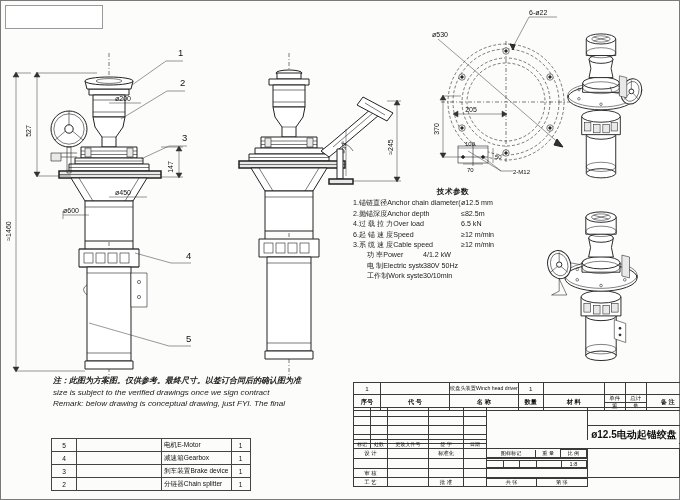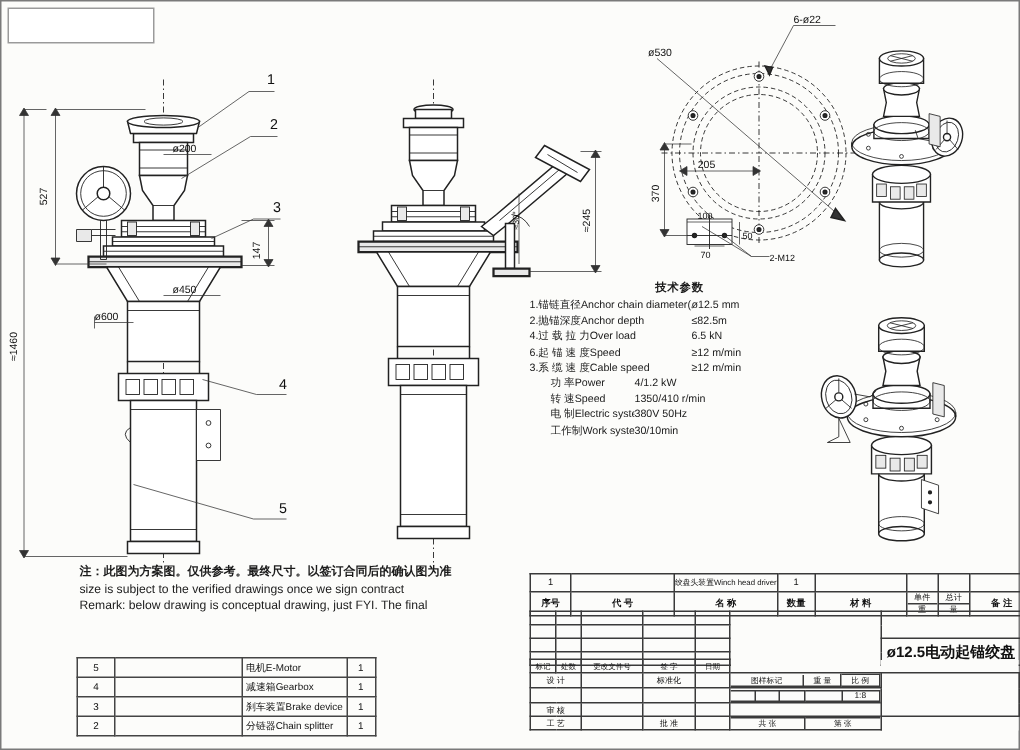--- a/index.html
+++ b/index.html
@@ -24,21 +24,21 @@
   .txts{font-size:6px;fill:#111;}
   .lbl{font-size:9.5px;fill:#111;}
   
   #specs{left:352px;top:186px;width:200px;line-height:10.4px;font-size:7.1px;}
   #specs .sp-title{text-align:center;font-weight:bold;font-size:7.6px;margin-bottom:1px;letter-spacing:.5px;}
   #specs .row{display:flex;white-space:nowrap;}
   #specs .k{width:108px;overflow:hidden;}
   #specs .v{flex:1;}
   #specs .sub{padding-left:14px;display:flex;white-space:nowrap;}
   #specs .sub .k{width:56px;}
-  #remark{left:52px;top:374px;width:300px;font-size:8.1px;line-height:11.6px;}
+  #remark{left:52px;top:374px;width:300px;font-size:8.1px;line-height:11.6px;font-style:italic;}
   #remark .r0{font-weight:bold;font-size:8px;}
   
   #bom{left:50px;top:437px;border-collapse:collapse;font-size:6.6px;}
   #bom td{border:1px solid #444;height:12px;padding:0 2px;text-align:center;
           color:#111;white-space:nowrap;}
   #bom .c0{width:20px;}
   #bom .c1{width:80px;}
   #bom .c2{width:58px;text-align:left;padding-left:2px;}
   #bom .c3{width:14px;}
   
@@ -451,24 +451,20 @@
           <span class="k">3.系 缆 速 度Cable speed</span>
           <span class="v">≥12 m/min</span>
         </div>
       </div>
     <div id="specs-subrows">
         <div class="sub">
           <span class="k">功 率Power</span>
           <span>  4/1.2 kW</span>
         </div>
         <div class="sub">
-          <span class="k">转 速Speed</span>
-          <span>  1350/410 r/min</span>
-        </div>
-        <div class="sub">
           <span class="k">电 制Electric system</span>
           <span>  380V  50Hz</span>
         </div>
         <div class="sub">
           <span class="k">工作制Work system</span>
           <span>  30/10min</span>
         </div>
       </div>
   </div>
 

